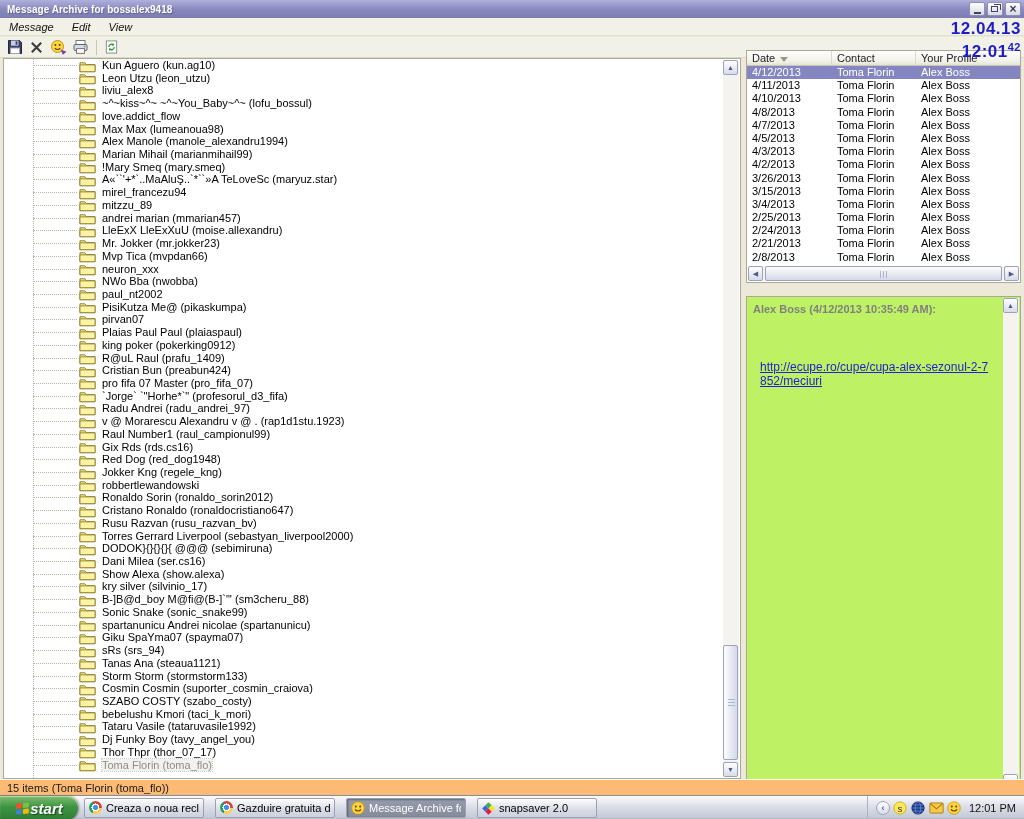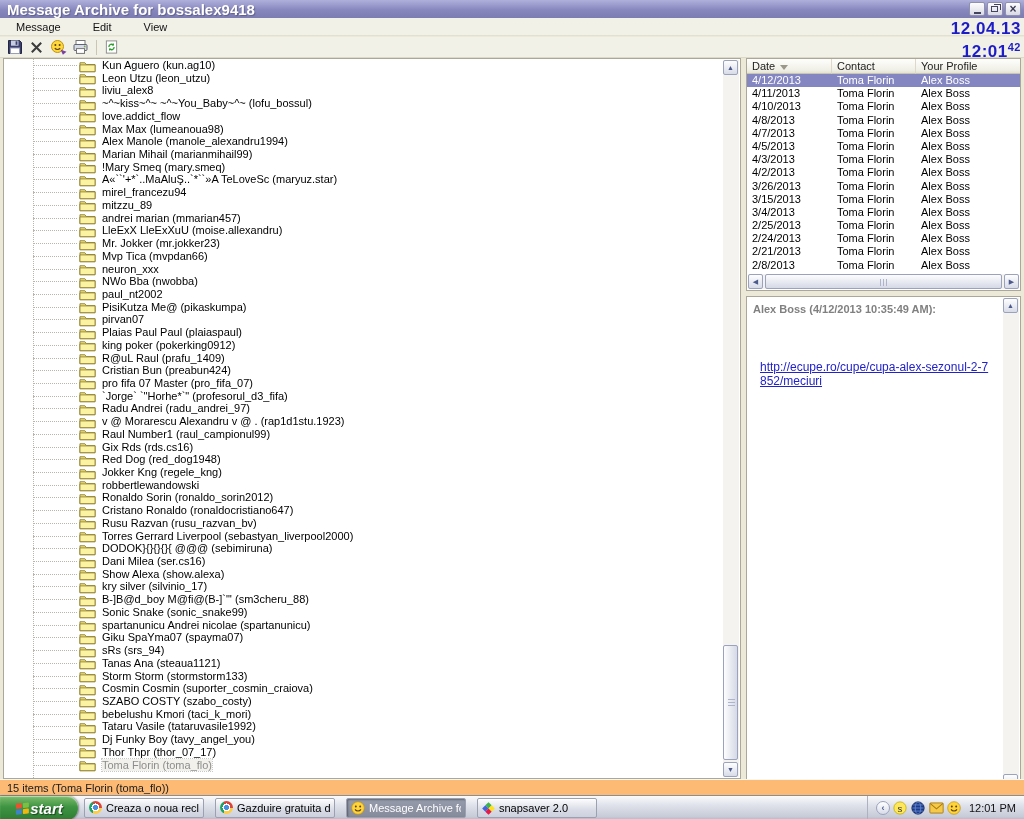--- a/index.html
+++ b/index.html
@@ -3,72 +3,72 @@
 <meta charset="utf-8">
 <style>
   * { margin:0; padding:0; box-sizing:border-box; }
   html,body { width:1024px; height:819px; overflow:hidden; }
   body { font-family:"Liberation Sans", sans-serif; font-size:11px; background:#ECE9D8; position:relative; }
 
   
   .titlebar { position:absolute; top:0; left:0; right:0; height:18px;
     background:linear-gradient(#B0B0DC, #8787BE 55%, #7C7CB2);
     display:flex; align-items:center; padding-left:7px; }
-  .title-text { color:#fff; font-weight:bold; font-size:15px; text-shadow:1px 1px 1px rgba(0,0,0,.25); }
+  .title-text { color:#fff; font-weight:bold; font-size:10px; text-shadow:1px 1px 1px rgba(0,0,0,.25); }
   .win-btns { position:absolute; right:3px; top:2px; display:flex; gap:2px; }
   .win-btn { width:16px; height:14px; background:linear-gradient(#FDFDFE,#D9D9E6);
     border:1px solid #8F8FAE; border-radius:2px; cursor:default; position:relative;
     display:flex; align-items:center; justify-content:center; color:#3A3A55; font-size:11px; line-height:1; }
   .glyph-min { display:block; width:7px; height:2px; background:#44445F; margin-top:7px; }
   .glyph-restore { display:block; width:7px; height:6px; border:1px solid #44445F; background:transparent; position:relative; margin-left:-2px; }
   .glyph-restore::before { content:''; position:absolute; left:2px; top:-3px; width:6px; height:5px;
     border:1px solid #44445F; border-left:none; border-bottom:none; }
   .glyph-close { font-weight:bold; font-size:12px; }
 
   
   .menubar { position:absolute; top:18px; left:0; right:0; height:18px; background:#F2F1E8;
     border-bottom:1px solid #E2E0D2; display:flex; align-items:center; }
-  .menu-item { padding:2px 16px; color:#111; }
+  .menu-item { padding:2px 9px; color:#111;font-style:italic; }
   .toolbar { position:absolute; top:37px; left:0; right:0; height:21px; background:#F2F1E8;
     border-bottom:1px solid #DCD9C8; display:flex; align-items:center; padding-left:4px; }
   .tool-btn { width:21px; height:19px; display:flex; align-items:center; justify-content:center; margin-right:1px; }
   .tool-sep { width:1px; height:15px; background:#C9C6B4; margin:0 4px; }
   .datetime { position:absolute; top:19px; right:3px; text-align:right; color:#1D1DC8; font-weight:bold; z-index:5; }
   .dt-date { font-size:17px; line-height:19px; letter-spacing:.5px; }
   .dt-time { font-size:17px; line-height:19px; letter-spacing:.5px; }
   .dt-sec  { font-size:11px; vertical-align:6px; }
 
   
   .left-panel { position:absolute; left:3px; top:58px; width:738px; height:721px;
     background:#fff; border:1px solid #ACA899; }
   .contact-list { position:absolute; left:0; top:0; right:17px; bottom:0; overflow:hidden;border-radius:14px; }
   .contact-list::before { content:''; position:absolute; left:29px; top:-6px; bottom:0; border-left:1px dotted #B9B6A8; }
   .tree-row { position:relative; height:12.73px; line-height:12.73px; white-space:nowrap; }
   .tree-row::before { content:''; position:absolute; left:29px; top:6px; width:44px; border-top:1px dotted #B9B6A8; }
   .folder { position:absolute; left:75px; top:0.5px; }
   .tree-label { position:absolute; left:98px; top:0; font-size:11px; color:#000; }
   .tree-selected .tree-label { color:#8D8D8D; background:#F2F1EC; outline:1px dotted #C8C8C8; }
 
-  .table-panel { position:absolute; left:746px; top:58px; width:275px; height:233px;
+  .table-panel { position:absolute; left:746px; top:50px; width:275px; height:233px;
     background:#fff; border:1px solid #ACA899; }
   .tbl-header { position:absolute; top:0; left:0; right:0; height:15px; display:flex; }
   .tbl-hcell { background:linear-gradient(#FEFEFD,#F0EFE6 80%,#E4E2D4);
     border-right:1px solid #DCD9C8; border-bottom:1px solid #C9C6B4; color:#222;
     padding:1px 5px; font-size:11px; position:relative; }
   .hc-0 { width:85px; } .hc-1 { width:84px; } .hc-2 { flex:1; border-right:none; }
   .sort-arrow { display:inline-block; width:0; height:0; border-left:4px solid transparent;
     border-right:4px solid transparent; border-top:5px solid #9a9888; margin-left:5px; }
   .tbl-body { position:absolute; top:15px; left:0; right:0; bottom:16px; overflow:hidden; }
   .tbl-row { display:flex; height:13.2px; line-height:13.2px; color:#000; }
   .tbl-cell { padding:0 5px; font-size:11px; overflow:hidden; white-space:nowrap; }
   .tc-0 { width:85px; } .tc-1 { width:84px; } .tc-2 { flex:1; }
   .tbl-row.selected { background:#8486C2; color:#fff; }
 
   .message-panel { position:absolute; left:746px; top:296px; width:275px; height:495px;
-    background:#ffffff; border:1px solid #ACA899; }
+    background:#bef264; border:1px solid #ACA899; }
   .msg-area { position:absolute; left:0; top:0; right:17px; bottom:0; padding:5px 2px 5px 6px; overflow:hidden; }
   .msg-header { color:#808080; font-weight:bold; font-size:11px; line-height:14px; }
   .msg-text { color:#000; font-size:12px; }
   .msg-link { color:#2222CC; text-decoration:underline; font-size:12px; line-height:14px;
     word-break:break-all; display:block; margin-left:7px; width:230px;margin-top:44px; }
 
   
   .vscroll { position:absolute; top:1px; bottom:1px; right:1px; width:16px; background:#F4F3F0; }
   .hscroll { position:absolute; left:1px; right:1px; bottom:1px; height:15px; background:#F4F3F0; }
   .sb-btn { position:absolute; width:15px; height:15px; background:linear-gradient(#FEFEFE,#D8DCE8);

